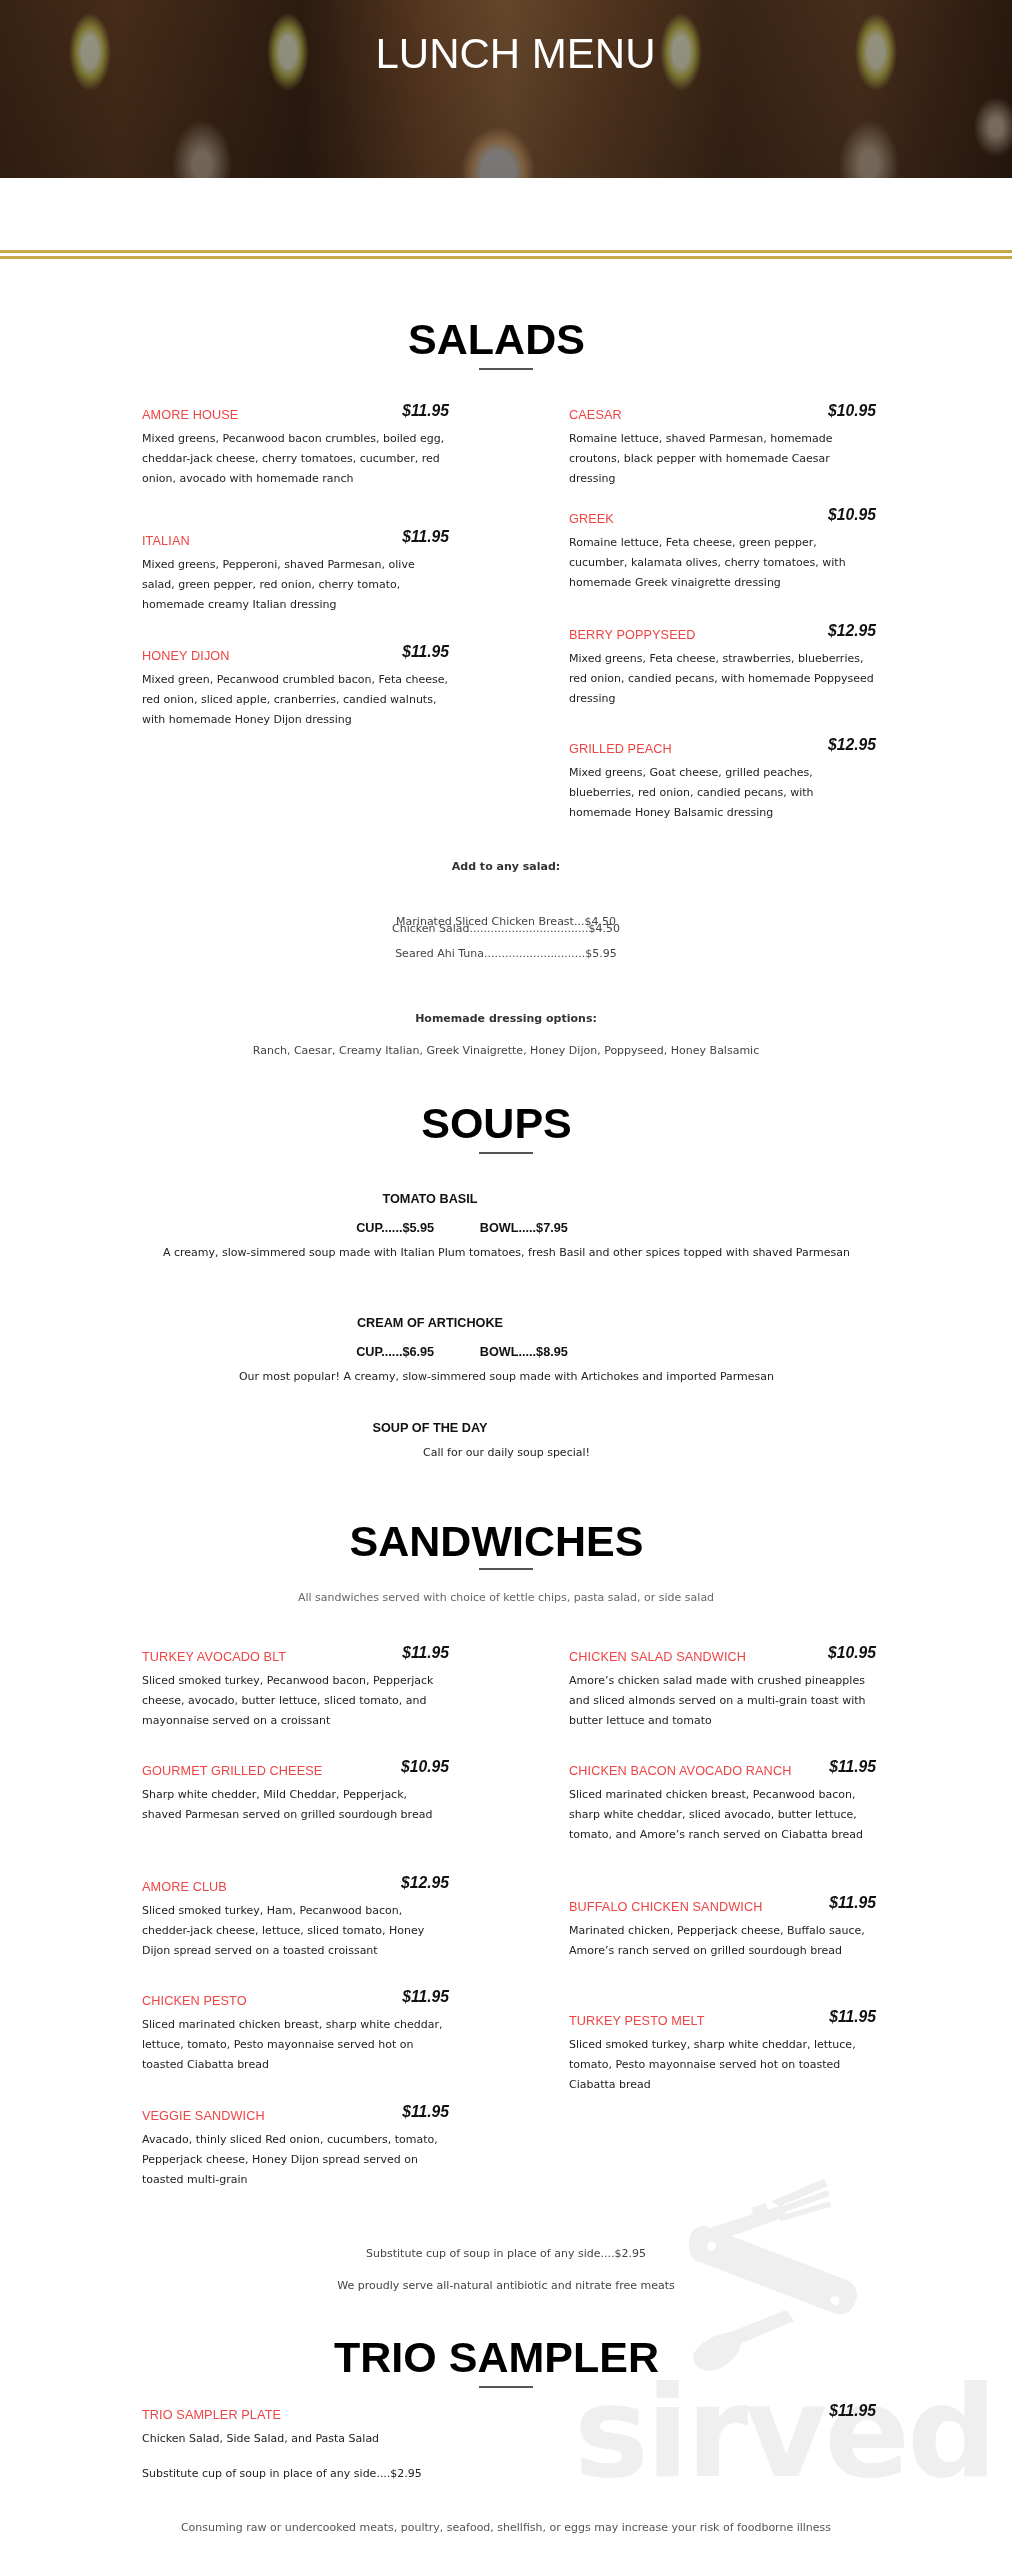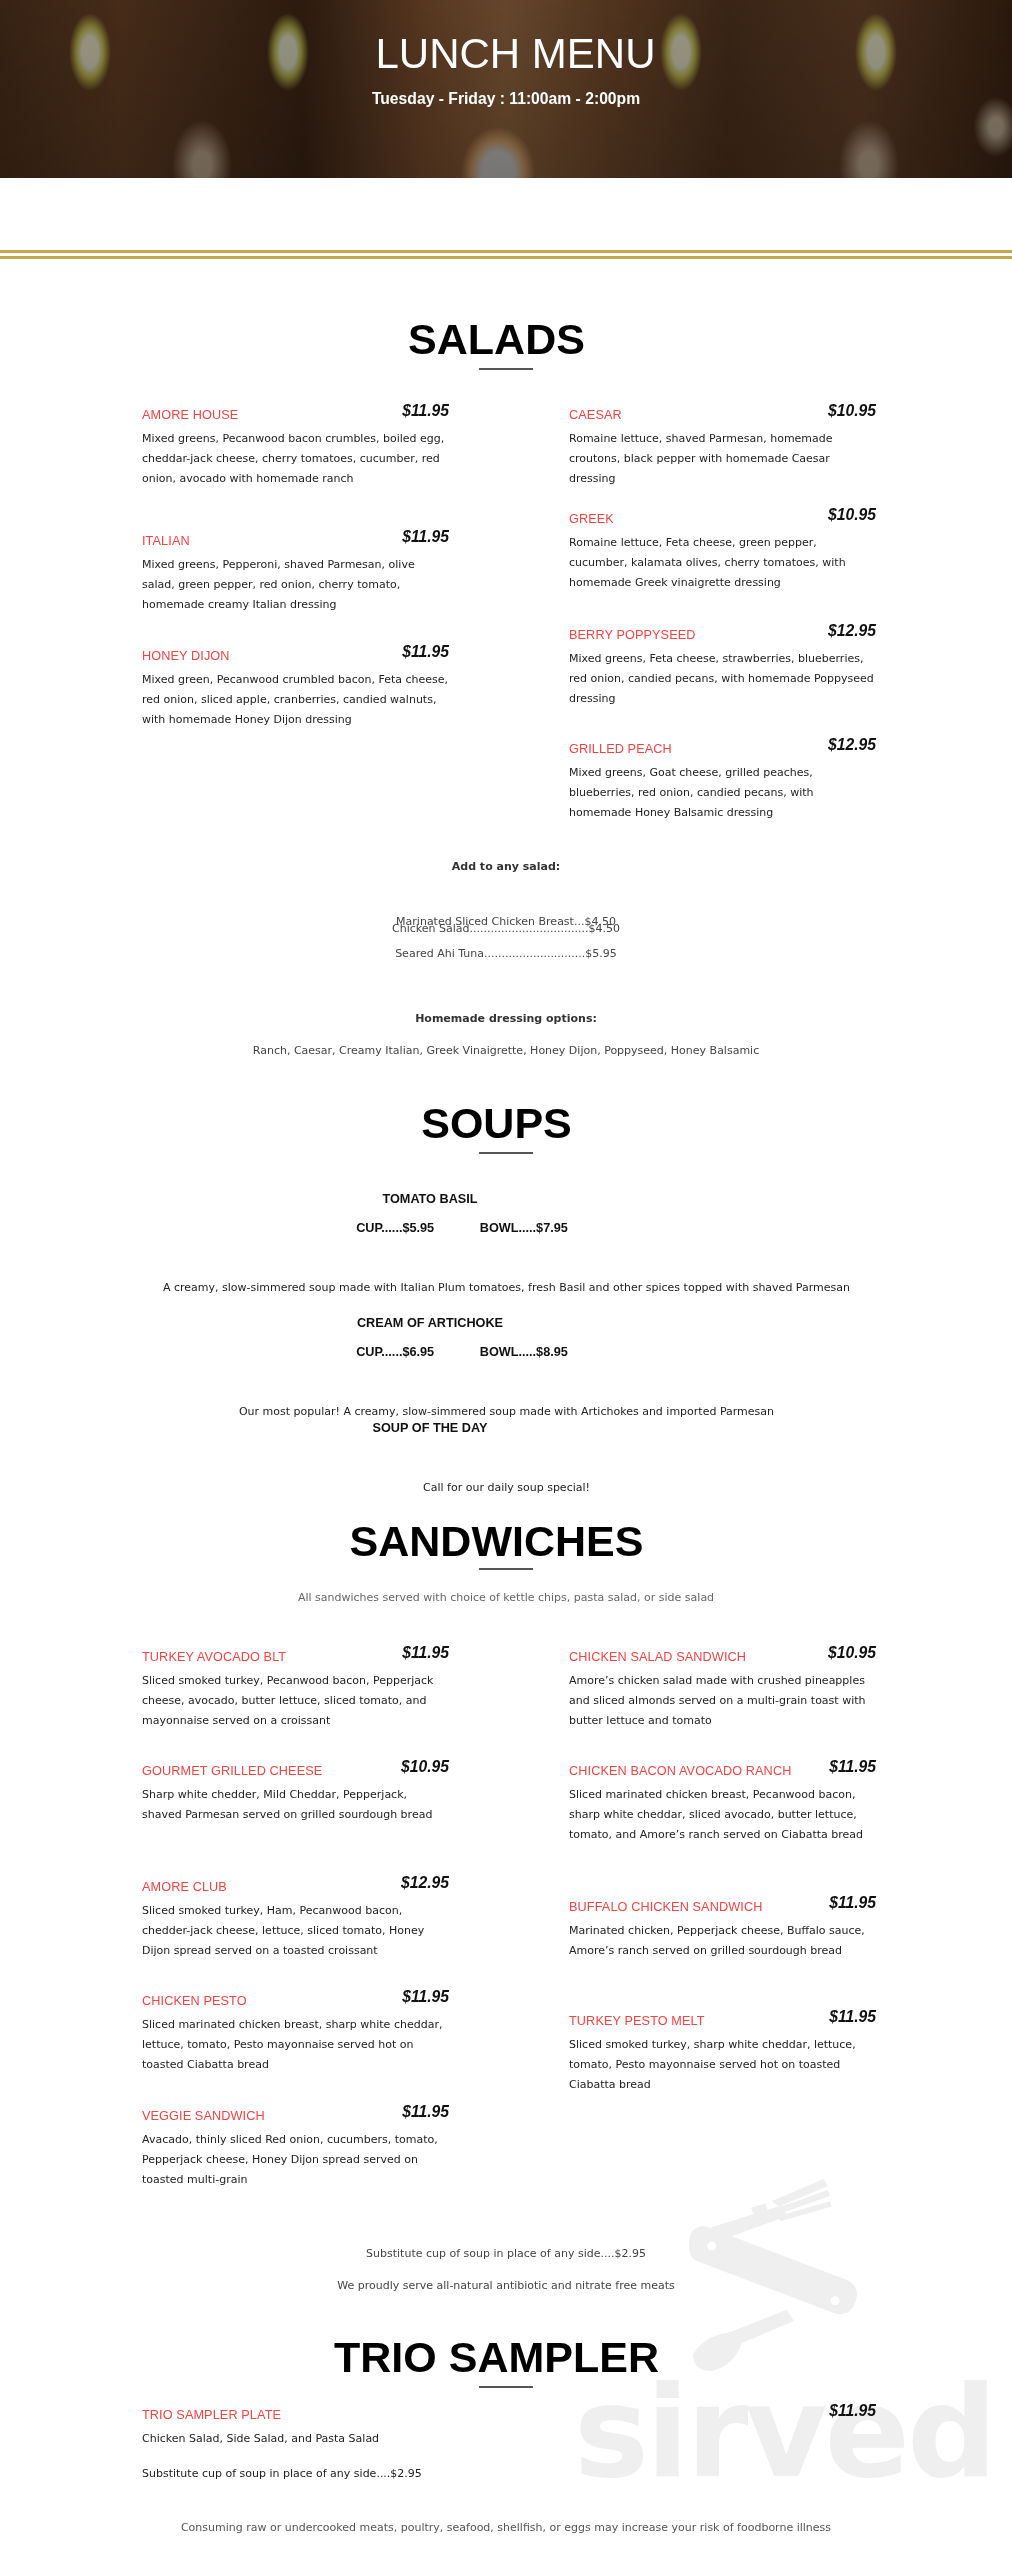--- a/index.html
+++ b/index.html
@@ -51,28 +51,27 @@
   .item .name { position: absolute; left: 0; top: 6px; font-family: "Liberation Sans", sans-serif; font-weight: 400; font-size: 12.7px; color: #ef4444; letter-spacing: 0.1px; }
   .item .price { position: absolute; right: 0; top: 0; font-family: "Liberation Sans", sans-serif; font-weight: 700; font-style: italic; font-size: 15.7px; color: #111; }
   .item .desc { position: absolute; left: 0; top: 27px; width: 307px; font-family: "DejaVu Sans", sans-serif; font-size: 11px; line-height: 20px; color: #222; }
 
   .center-text { position: absolute; left: 0; width: 1012px; text-align: center; font-family: "DejaVu Sans", sans-serif; color: #444; font-size: 11px; z-index: 1; }
   .center-text.bold { font-weight: 700; color: #333; }
 
   .soup-name { position: absolute; left: 0; width: 860px; text-align: center; font-family: "Liberation Sans", sans-serif; font-weight: 700; font-size: 12.7px; color: #111; z-index: 1; }
   .soup-prices { position: absolute; left: 0; width: 924px; text-align: center; font-family: "Liberation Sans", sans-serif; font-weight: 700; font-size: 12.7px; color: #111; z-index: 1; }
   .soup-prices span { display: inline-block; margin: 0 21px; }
-  .soup-desc { position: absolute; left: 150px; width: 713px; text-align: center; font-family: "DejaVu Sans", sans-serif; font-size: 11px; line-height: 20px; color: #222; z-index: 1; margin-top: 35px; }
+  .soup-desc { position: absolute; left: 150px; width: 713px; text-align: center; font-family: "DejaVu Sans", sans-serif; font-size: 11px; line-height: 20px; color: #222; z-index: 1; }
 </style>
 </head>
 <body>
 
 <div class="hero">
   <div class="hero-title">LUNCH MENU</div>
-  <div class="hero-sub">Tuesday - Friday : 11:00am - 2:00pm</div>
 </div>
 
 <div class="gold-line" style="top:250px"></div>
 <div class="gold-line" style="top:256px"></div>
 
 <div class="watermark">
   <svg style="position:absolute; left:659px; top:2175px;" width="270" height="202" viewBox="0 0 360 270">
     <g fill="#efefef">
       <rect x="125" y="42" width="20" height="10" transform="rotate(-18 130 50)"></rect>
       <path d="M70 70 L165 40 L170 55 L80 88 Z"></path>

